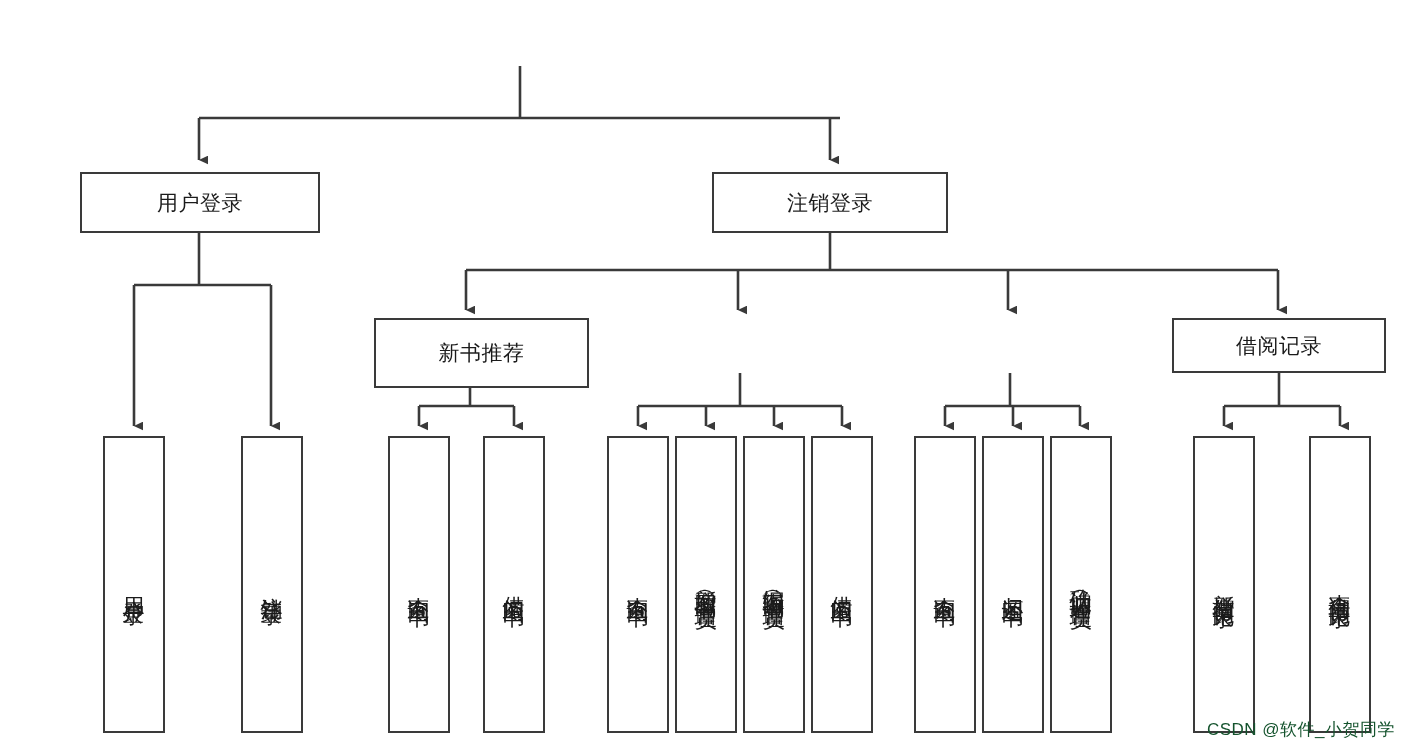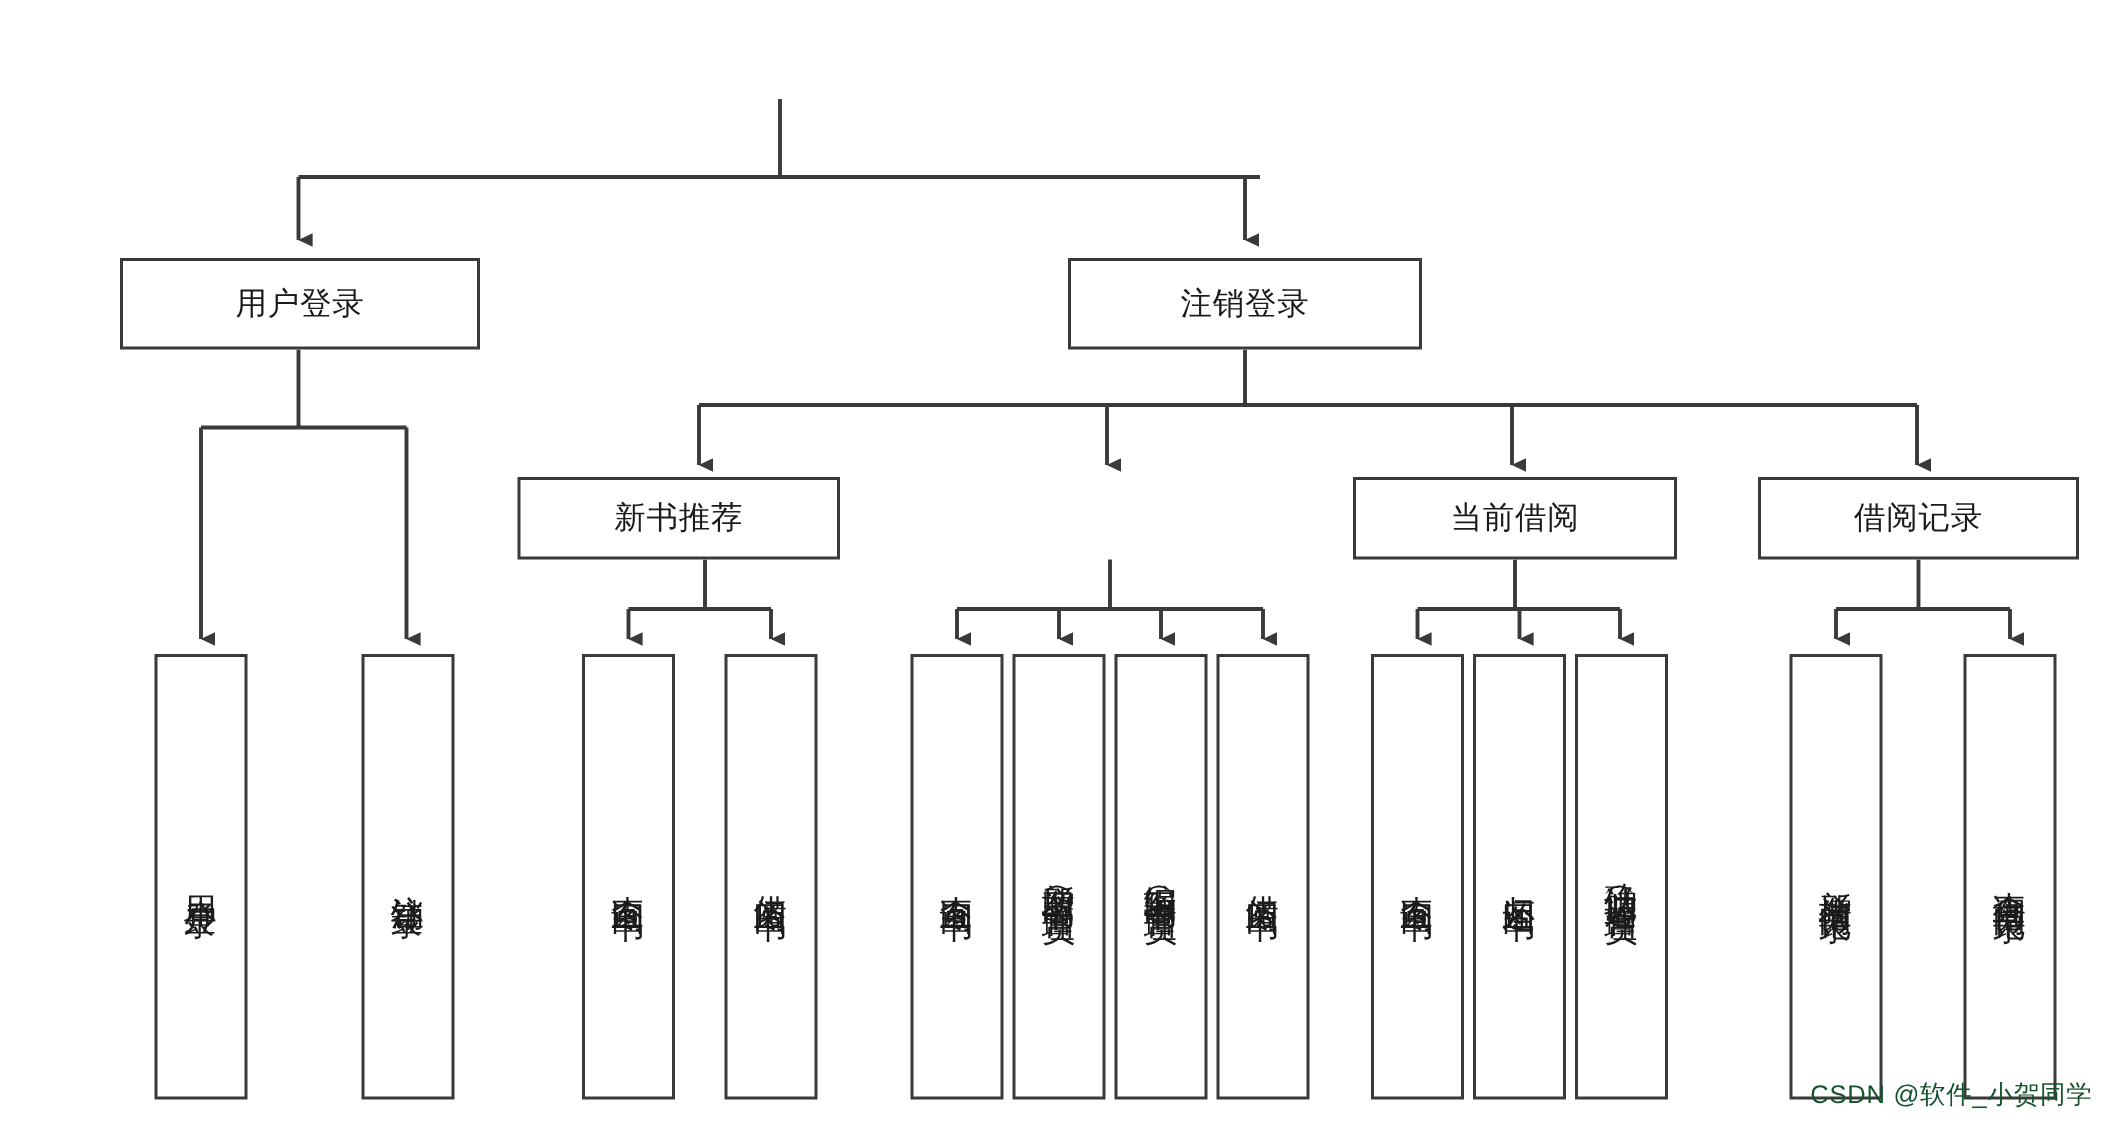--- a/index.html
+++ b/index.html
@@ -111,25 +111,22 @@
   </svg>
 
 
   <div class="node h" style="left:80px;top:172px;width:240px;height:61px;">
     <span class="lbl">用户登录</span>
   </div>
   <div class="node h" style="left:712px;top:172px;width:236px;height:61px;">
     <span class="lbl">注销登录</span>
   </div>
 
-  <div class="node h" style="left:345px;top:318px;width:215px;height:55px;">
+  <div class="node h" style="left:374px;top:318px;width:215px;height:70px;">
     <span class="lbl">新书推荐</span>
-  </div>
-  <div class="node h" style="left:902px;top:318px;width:216px;height:55px;">
-    <span class="lbl">当前借阅</span>
   </div>
   <div class="node h" style="left:1172px;top:318px;width:214px;height:55px;">
     <span class="lbl">借阅记录</span>
   </div>
 
   <div class="node leaf" style="left:103px;top:436px;width:62px;height:297px;">
     <span class="lbl">用户登录</span>
   </div>
   <div class="node leaf" style="left:241px;top:436px;width:62px;height:297px;">
     <span class="lbl">注销登录</span>

